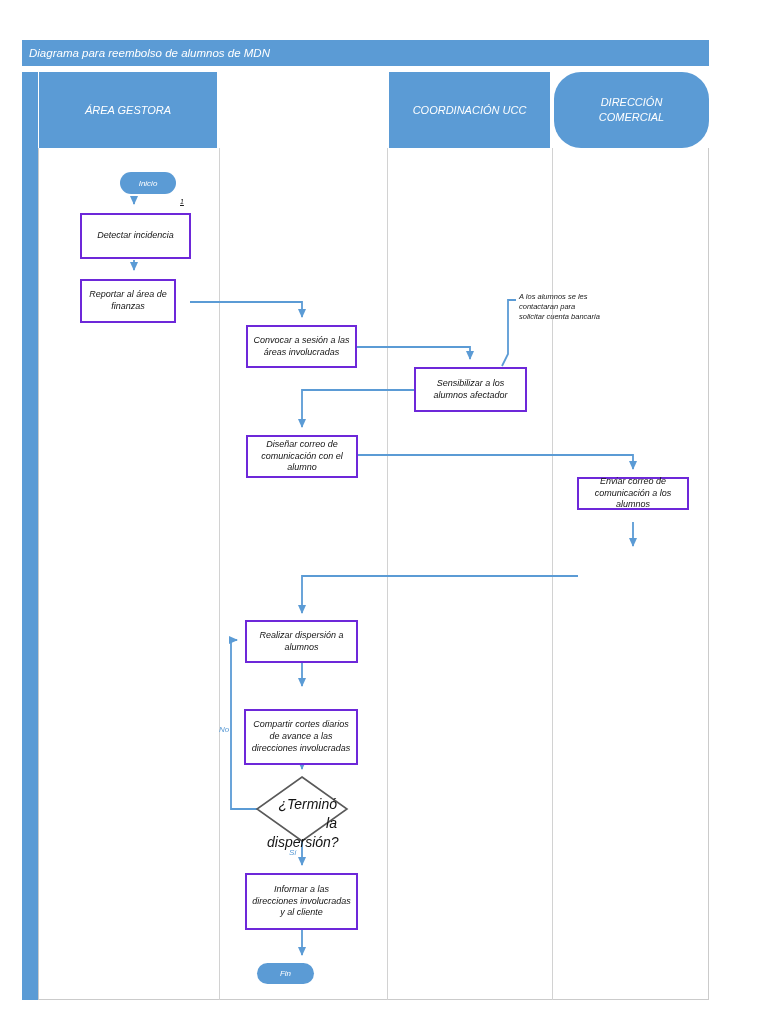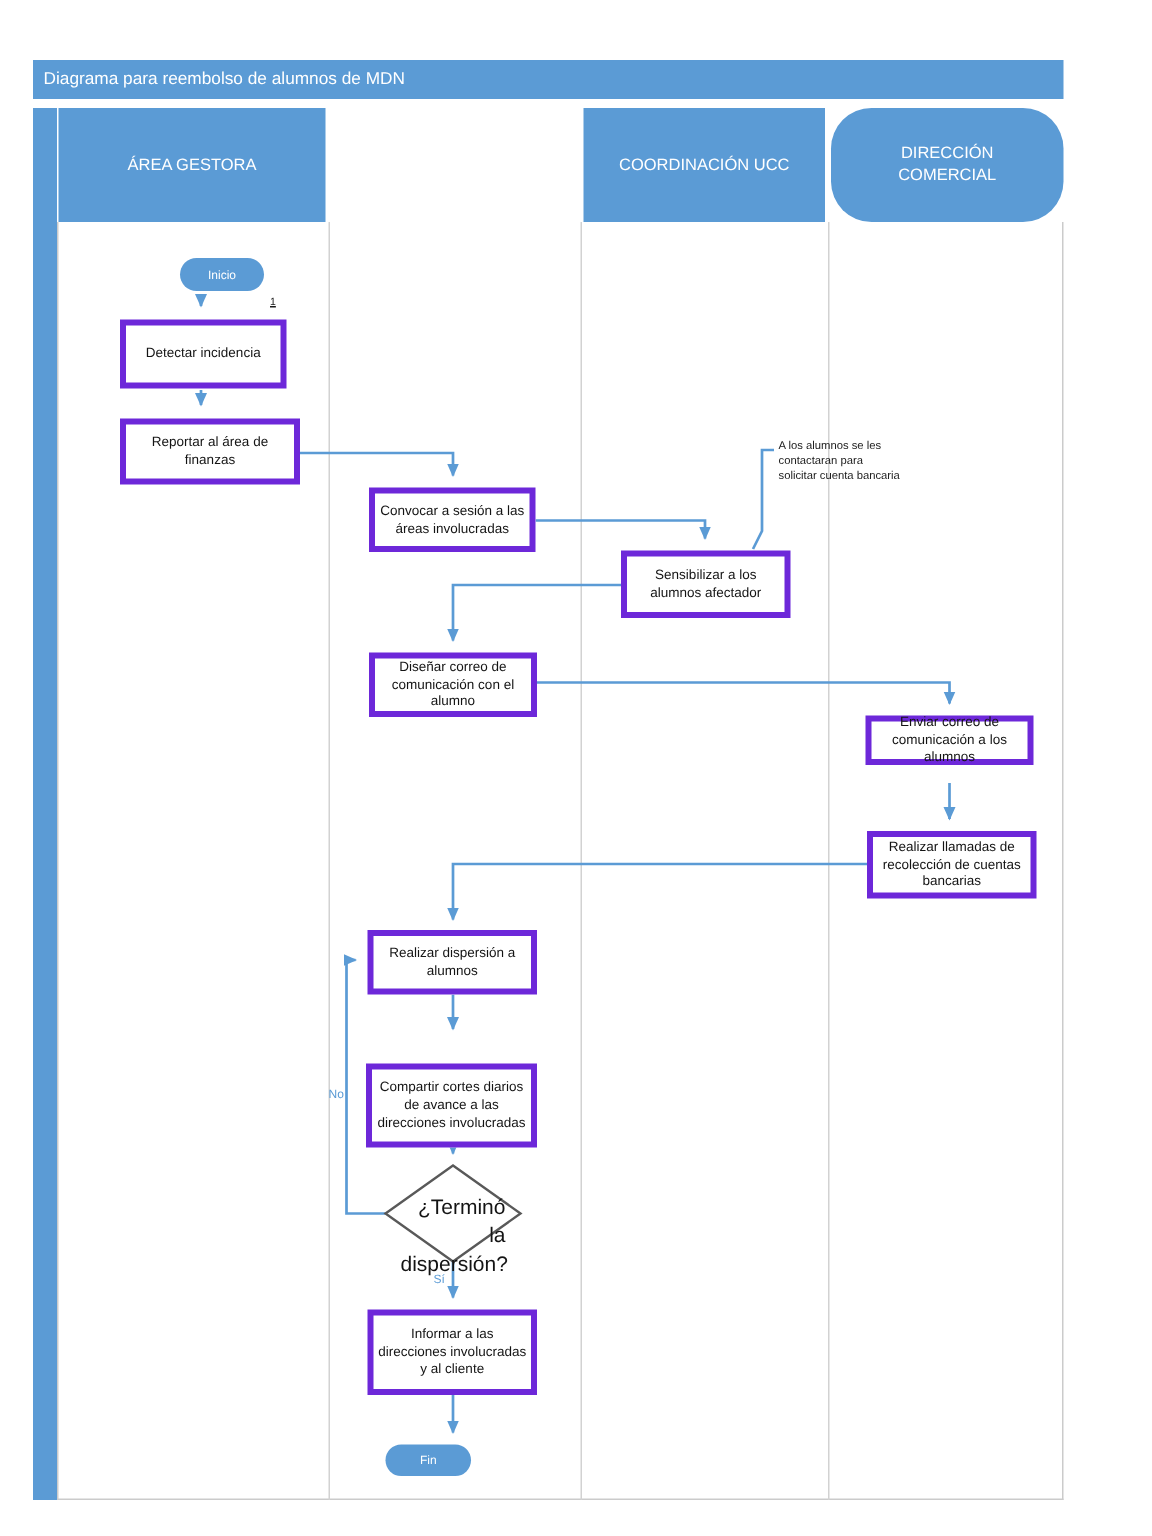--- a/index.html
+++ b/index.html
@@ -1,29 +1,29 @@
 <!DOCTYPE html>
 <html><head>
 <meta charset="utf-8">
 <style>
   html,body{margin:0;padding:0;background:#fff;}
   #page{position:relative;width:768px;height:1024px;background:#ffffff;overflow:hidden;
-        font-family:"Liberation Sans",sans-serif;color:#1a1a1a;}
+        font-family:"Liberation Sans",sans-serif;color:#1a1a1a;font-style:italic;}
   .titlebar{position:absolute;left:22px;top:40px;width:687px;height:26px;background:#5B9BD5;
             color:#ffffff;font-size:11.5px;line-height:26px;padding-left:7px;box-sizing:border-box;
             white-space:nowrap;}
   .strip{position:absolute;left:22px;top:72px;width:16px;height:928px;background:#5B9BD5;}
   .lanehead{position:absolute;top:72px;height:76px;background:#5B9BD5;color:#ffffff;
             display:flex;align-items:center;justify-content:center;text-align:center;
             font-size:11px;line-height:1.35;box-sizing:border-box;padding:0 14px;}
   .bodyframe{position:absolute;left:38px;top:148px;width:671px;height:852px;
              border-left:1px solid #cbcbcb;border-right:1px solid #cbcbcb;border-bottom:1px solid #cbcbcb;
              box-sizing:border-box;background:#ffffff;}
   .lane-line{position:absolute;top:148px;height:852px;width:1px;background:#d2d2d2;}
-  .node{position:absolute;background:#ffffff;border:4px solid #6d28d9;box-sizing:border-box;
+  .node{position:absolute;background:#ffffff;border:2px solid #6d28d9;box-sizing:border-box;
         display:flex;align-items:center;justify-content:center;text-align:center;
         font-size:9px;line-height:1.3;padding:2px 3px;color:#141414;}
   .pill{position:absolute;background:#5B9BD5;color:#ffffff;border-radius:11px;
         display:flex;align-items:center;justify-content:center;font-size:8px;}
   .freetext{position:absolute;font-size:7.5px;line-height:1.35;color:#1a1a1a;text-align:left;}
   .branchlabel{position:absolute;font-size:8px;color:#5B9BD5;}
   .sup{position:absolute;font-size:7px;color:#1a1a1a;text-decoration:underline;}
   .decision-text{position:absolute;left:267px;top:795px;width:70px;text-align:right;
                  font-size:14px;line-height:1.35;color:#141414;}
   svg.overlay{position:absolute;left:0;top:0;pointer-events:none;}
@@ -67,27 +67,26 @@
       <polyline points="302,930 302,955" marker-end="url(#ah)"></polyline>
       <polyline points="257,809 231,809 231,640 237,640" marker-end="url(#ah)"></polyline>
       <polyline points="516,300 508,300 508,354 502,366"></polyline>
     </g>
     <polygon points="302,777 347,809 302,841 257,809" fill="#ffffff" stroke="#595959" stroke-width="1.6"></polygon>
   </svg>
 
   <div class="pill" style="left:120px;top:172px;width:56px;height:22px;">Inicio</div>
   <div class="sup" style="left:180px;top:198px;">1</div>
   <div class="node" style="left:80px;top:213px;width:111px;height:46px;">Detectar incidencia</div>
-  <div class="node" style="left:80px;top:279px;width:120px;height:44px;">Reportar al área de finanzas</div>
+  <div class="node" style="left:80px;top:279px;width:96px;height:44px;">Reportar al área de finanzas</div>
   <div class="node" style="left:246px;top:325px;width:111px;height:43px;">Convocar a sesión a las áreas involucradas</div>
   <div class="node" style="left:414px;top:367px;width:113px;height:45px;">Sensibilizar a los alumnos afectador</div>
   <div class="freetext" style="left:519px;top:292px;width:82px;">A los alumnos se les contactaran para solicitar cuenta bancaria</div>
   <div class="node" style="left:246px;top:435px;width:112px;height:43px;">Diseñar correo de comunicación con el alumno</div>
   <div class="node" style="left:577px;top:477px;width:112px;height:33px;">Enviar correo de comunicación a los alumnos</div>
-  <div class="node" style="left:578px;top:554px;width:113px;height:45px;">Realizar llamadas de recolección de cuentas bancarias</div>
   <div class="node" style="left:245px;top:620px;width:113px;height:43px;">Realizar dispersión a alumnos</div>
   <div class="node" style="left:244px;top:694px;width:114px;height:56px;margin-top:15px;">Compartir cortes diarios de avance a las direcciones involucradas</div>
   <div class="decision-text">¿Terminó la dispersión?</div>
   <div class="branchlabel" style="left:219px;top:725px;">No</div>
   <div class="branchlabel" style="left:289px;top:848px;">Sí</div>
   <div class="node" style="left:245px;top:873px;width:113px;height:57px;">Informar a las direcciones involucradas y al cliente</div>
   <div class="pill" style="left:257px;top:963px;width:57px;height:21px;">Fin</div>
 
 </div>
 

